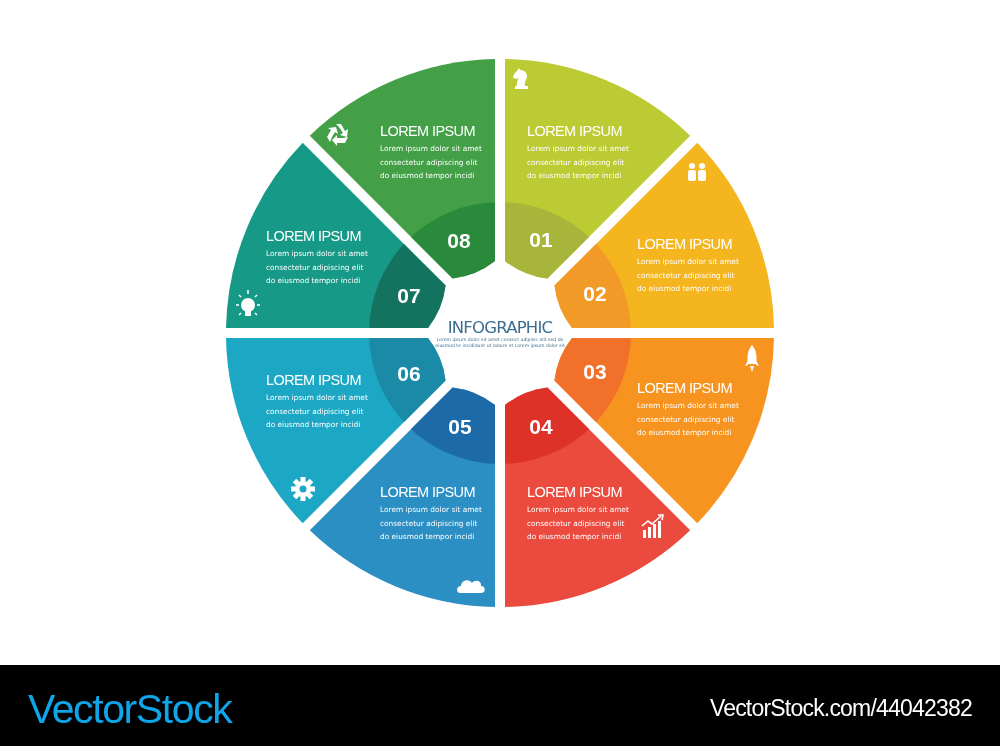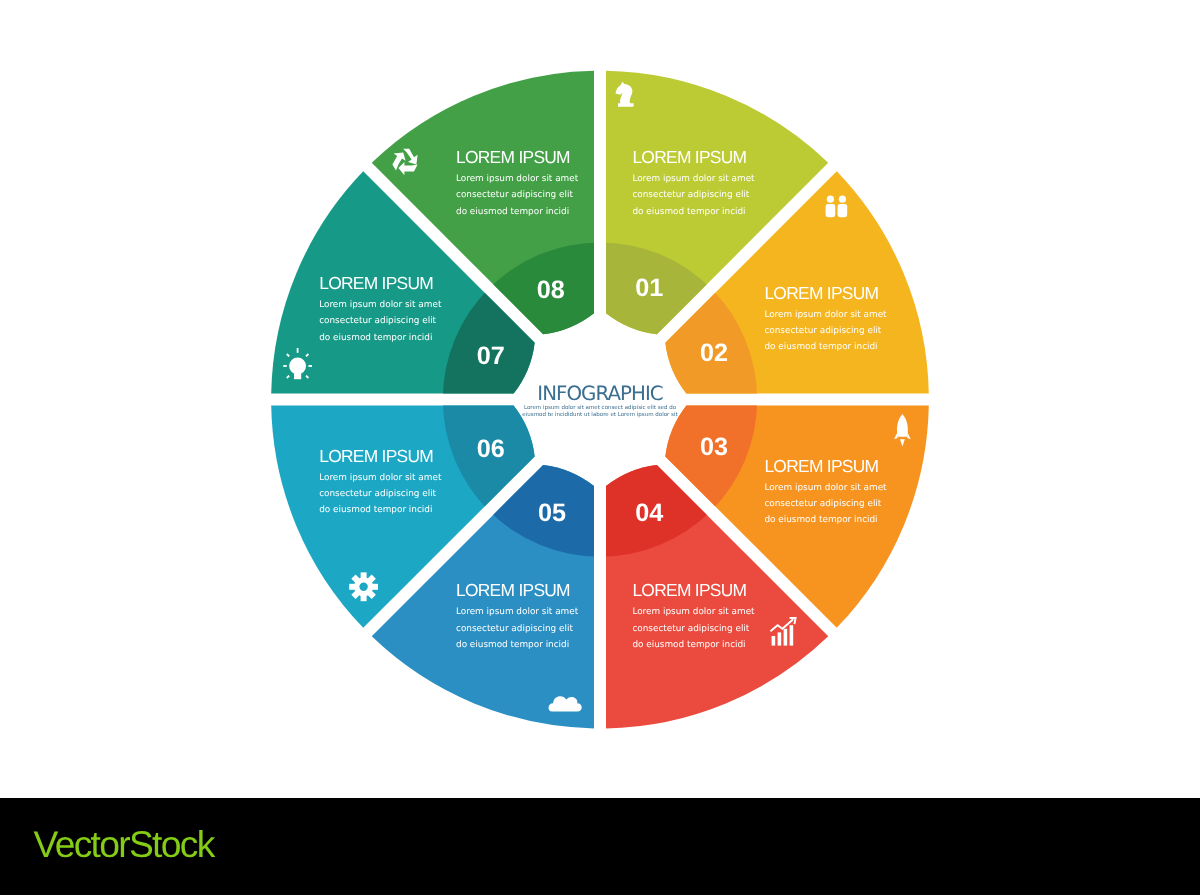--- a/index.html
+++ b/index.html
@@ -5,21 +5,21 @@
   html, body { margin:0; padding:0; }
   body { width:1000px; height:746px; background:#ffffff; position:relative; overflow:hidden; font-family:"Liberation Sans", sans-serif; }
   #stage { position:absolute; left:0; top:0; width:1000px; height:665px; }
   svg { display:block; }
   .seg-title { font-family:"Liberation Sans", sans-serif; font-size:14.5px; fill:#ffffff; letter-spacing:-0.6px; }
   .seg-body { font-family:"DejaVu Sans", sans-serif; font-size:7.4px; fill:#ffffff; }
   .seg-num { font-family:"Liberation Sans", sans-serif; font-weight:bold; font-size:21px; fill:#ffffff; }
   .center-title { font-family:"DejaVu Sans", sans-serif; font-size:16.5px; fill:#3b6e8f; letter-spacing:-0.8px; }
   .center-sub { font-family:"DejaVu Sans", sans-serif; font-size:4.6px; fill:#3b6e8f; }
   #footer { position:absolute; left:0; top:665px; width:1000px; height:81px; background:#000000; }
-  #footer .brand { position:absolute; left:28px; top:21px; color:#84cc16; font-family:"Liberation Sans", sans-serif; font-size:31px; letter-spacing:-1.4px; }
+  #footer .brand { position:absolute; left:28px; top:21px; color:#0ea5e9; font-family:"Liberation Sans", sans-serif; font-size:41px; letter-spacing:-1.4px; }
   #footer .url { position:absolute; right:28px; top:30px; color:#fff; font-family:"Liberation Sans", sans-serif; font-size:23px; letter-spacing:-0.8px; }
 </style>
 </head>
 <body>
 
 <div id="stage">
 <svg width="1000" height="665" viewBox="0 0 1000 665">
   <defs>
     <clipPath id="innerClip">
           <circle cx="500" cy="333" r="131"></circle>
@@ -159,13 +159,14 @@
   <g>
     <text class="center-title" x="500" y="333" text-anchor="middle">INFOGRAPHIC</text>
     <text class="center-sub" x="500" y="341" text-anchor="middle">Lorem ipsum dolor sit amet consect adipisic elit sed do</text>
     <text class="center-sub" x="500" y="347" text-anchor="middle">eiusmod te incididunt ut labore et Lorem ipsum dolor sit</text>
   </g>
 </svg>
 </div>
 
 <div id="footer">
   <div class="brand">VectorStock</div>
+  <div class="url">VectorStock.com/44042382</div>
 </div>
 
 </body></html>

